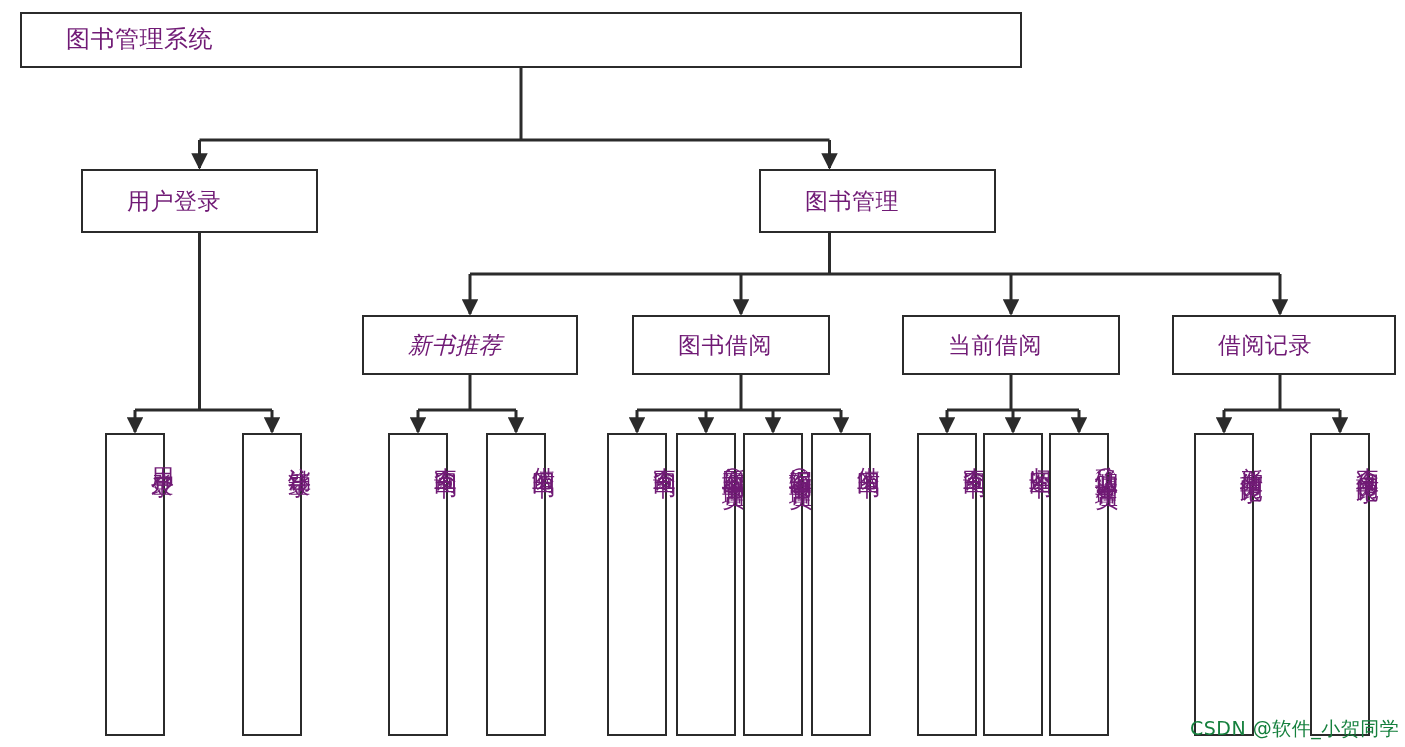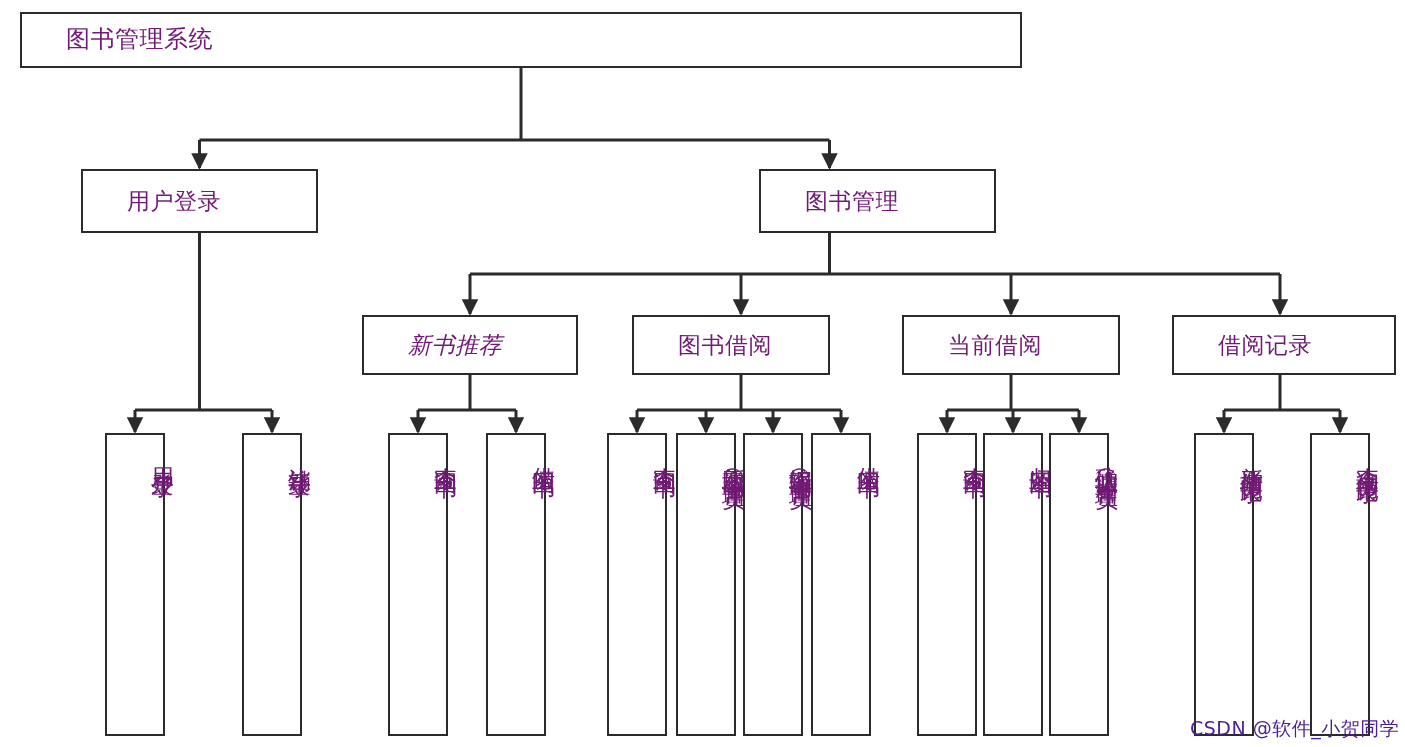--- a/index.html
+++ b/index.html
@@ -53,21 +53,21 @@
   .node.vert .label {
     writing-mode: vertical-rl;
     text-orientation: upright;
     font-size: 23px;
     letter-spacing: 3px;
     line-height: 1.0;
   }
   .node.root .label { font-size: 24px; }
   .watermark {
     position: absolute;
-    color: #4c1d95;
+    color: #15803d;
     font-size: 19px;
     letter-spacing: 0.5px;
     z-index: 3;
     white-space: nowrap;
   }
 </style>
 </head>
 <body>
 
 <div id="canvas">

